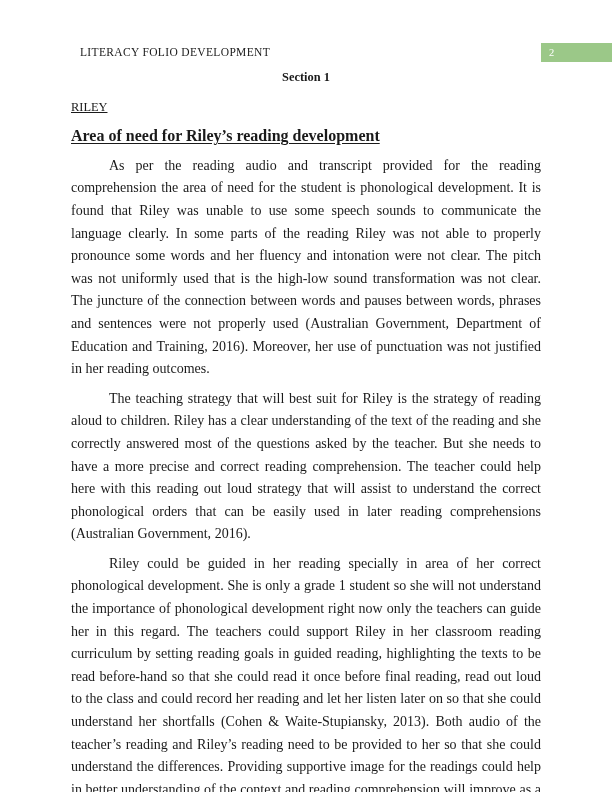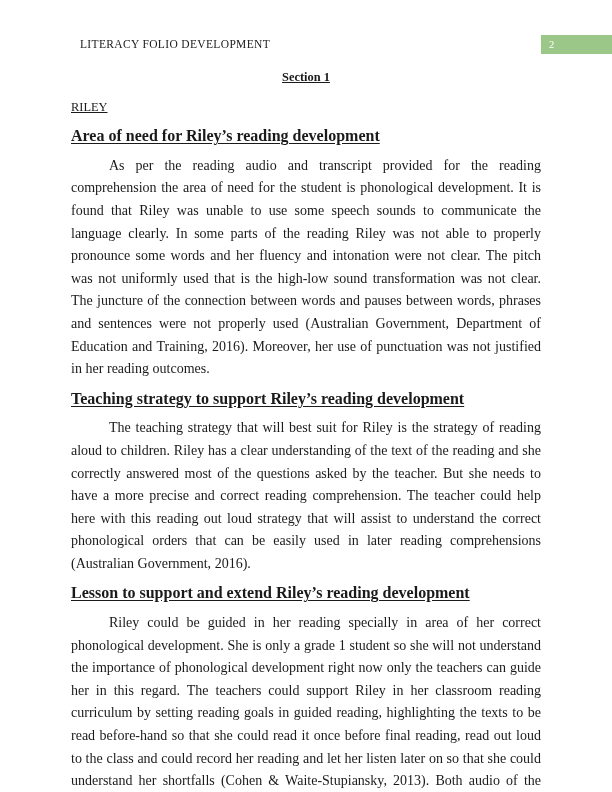--- a/index.html
+++ b/index.html
@@ -19,21 +19,21 @@
     width: 612px;
     height: 792px;
     background: #ffffff;
     overflow: hidden;
     box-sizing: border-box;
   }
 
   
   .running-header {
     position: absolute;
-    top: 36px;
+    top: 44px;
     left: 0;
     width: 612px;
     height: 22px;
   }
 
   .header-title {
     position: absolute;
     left: 80px;
     top: 0;
     font-size: 11.5px;
@@ -68,21 +68,20 @@
     top: 66px;
     width: 470px;
   }
 
   .section-title {
     text-align: center;
     font-weight: bold;
     font-size: 12.4px;
     line-height: 22.6px;
     margin: 0 0 7px 0;
-    text-decoration: underline;
   }
 
   .subject-name {
     font-size: 12.4px;
     line-height: 22.6px;
     margin: 0 0 7px 0;
     text-decoration: underline;
   }
 
   h2.heading {
@@ -129,25 +128,19 @@
 
     <div class="section-title">Section 1</div>
 
     <div class="subject-name">RILEY</div>
 
     <h2 class="heading">
       <span class="heading-text">Area of need for Riley’s reading development</span>
     </h2>
     <p class="body-par">As per the reading audio and transcript provided for the reading comprehension the area of need for the student is phonological development. It is found that Riley was unable to use some speech sounds to communicate the language clearly. In some parts of the reading Riley was not able to properly pronounce some words and her fluency and intonation were not clear. The pitch was not uniformly used that is the high-low sound transformation was not clear. The juncture of the connection between words and pauses between words, phrases and sentences were not properly used (Australian Government, Department of Education and Training, 2016). Moreover, her use of punctuation was not justified in her reading outcomes.</p>
 
-    <h2 class="heading">
-      <span class="heading-text">Teaching strategy to support Riley’s reading development</span>
-    </h2>
     <p class="body-par">The teaching strategy that will best suit for Riley is the strategy of reading aloud to children. Riley has a clear understanding of the text of the reading and she correctly answered most of the questions asked by the teacher. But she needs to have a more precise and correct reading comprehension. The teacher could help here with this reading out loud strategy that will assist to understand the correct phonological orders that can be easily used in later reading comprehensions (Australian Government, 2016).</p>
 
-    <h2 class="heading">
-      <span class="heading-text">Lesson to support and extend Riley’s reading development</span>
-    </h2>
     <p class="body-par">Riley could be guided in her reading specially in area of her correct phonological development. She is only a grade 1 student so she will not understand the importance of phonological development right now only the teachers can guide her in this regard. The teachers could support Riley in her classroom reading curriculum by setting reading goals in guided reading, highlighting the texts to be read before-hand so that she could read it once before final reading, read out loud to the class and could record her reading and let her listen later on so that she could understand her shortfalls (Cohen &amp; Waite-Stupiansky, 2013). Both audio of the teacher’s reading and Riley’s reading need to be provided to her so that she could understand the differences. Providing supportive image for the readings could help in better understanding of the context and reading comprehension will improve as a result (Conderman &amp; Hedin, 2014).</p>
 
   </div>
 
 </div>
 
 </body></html>

